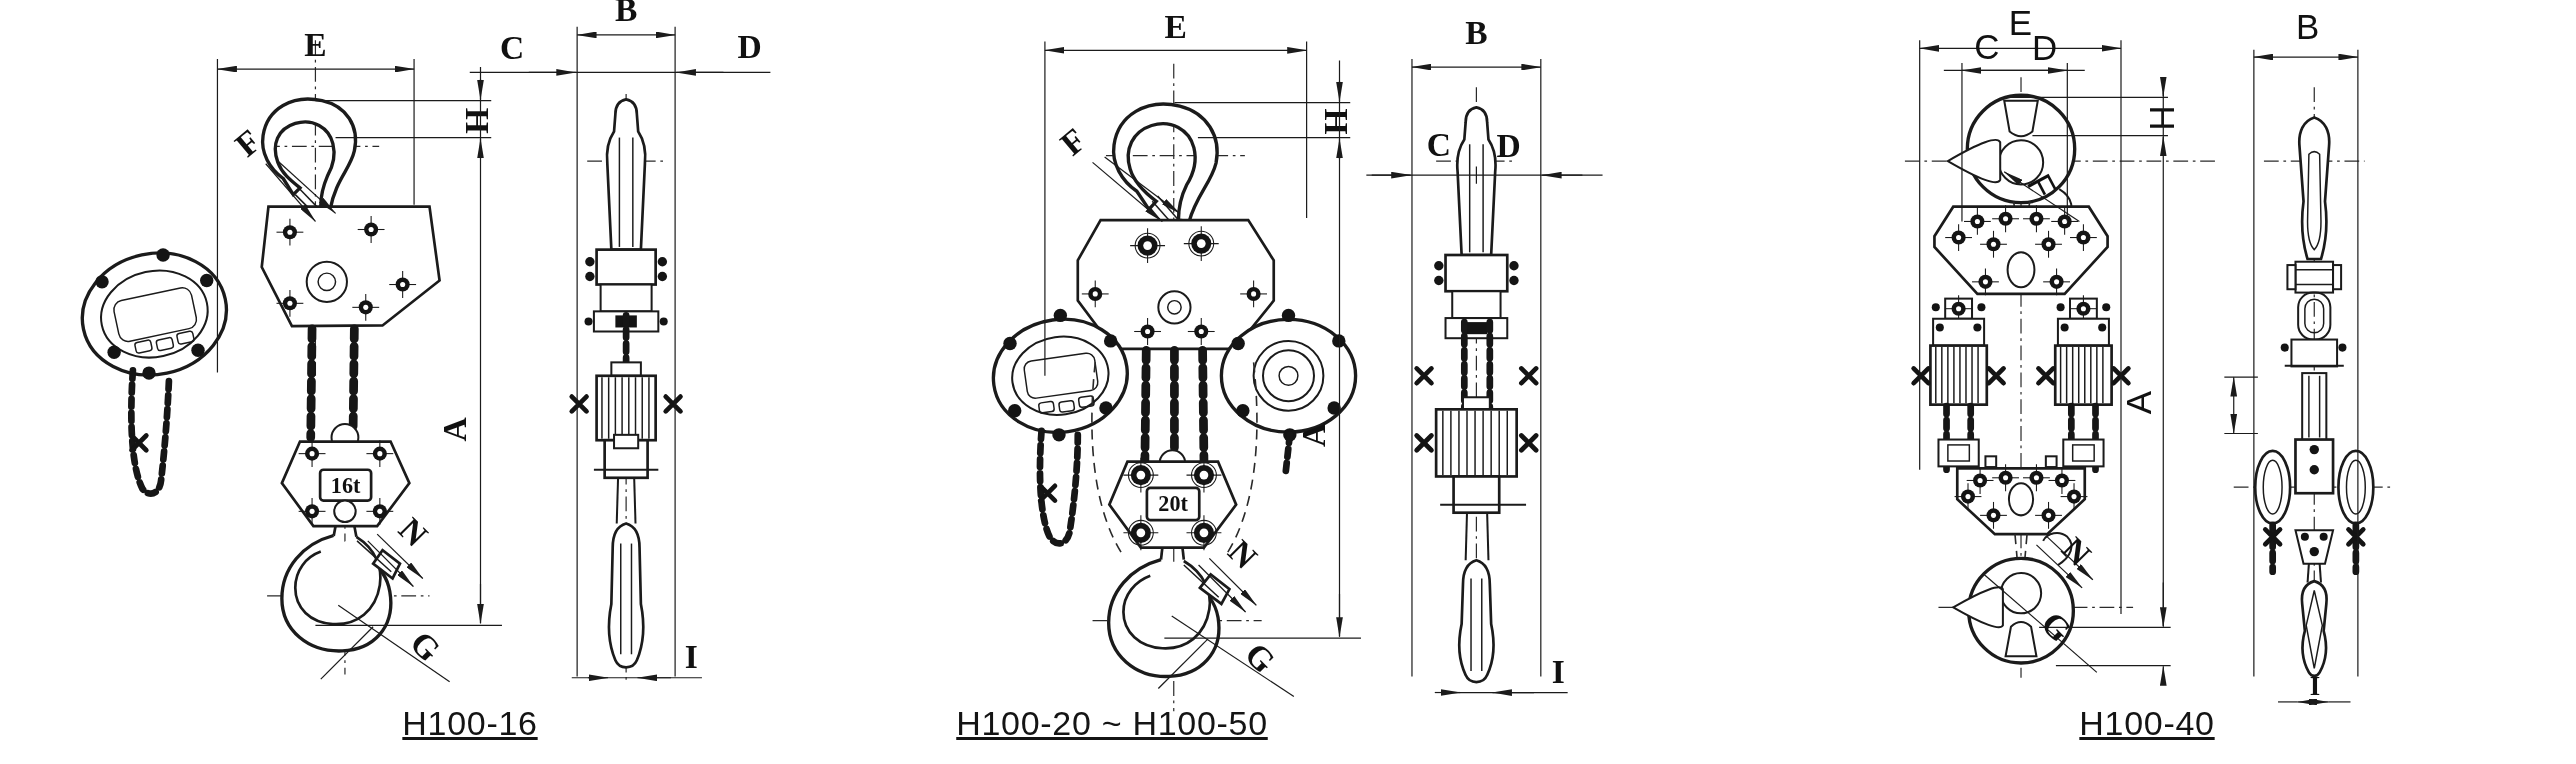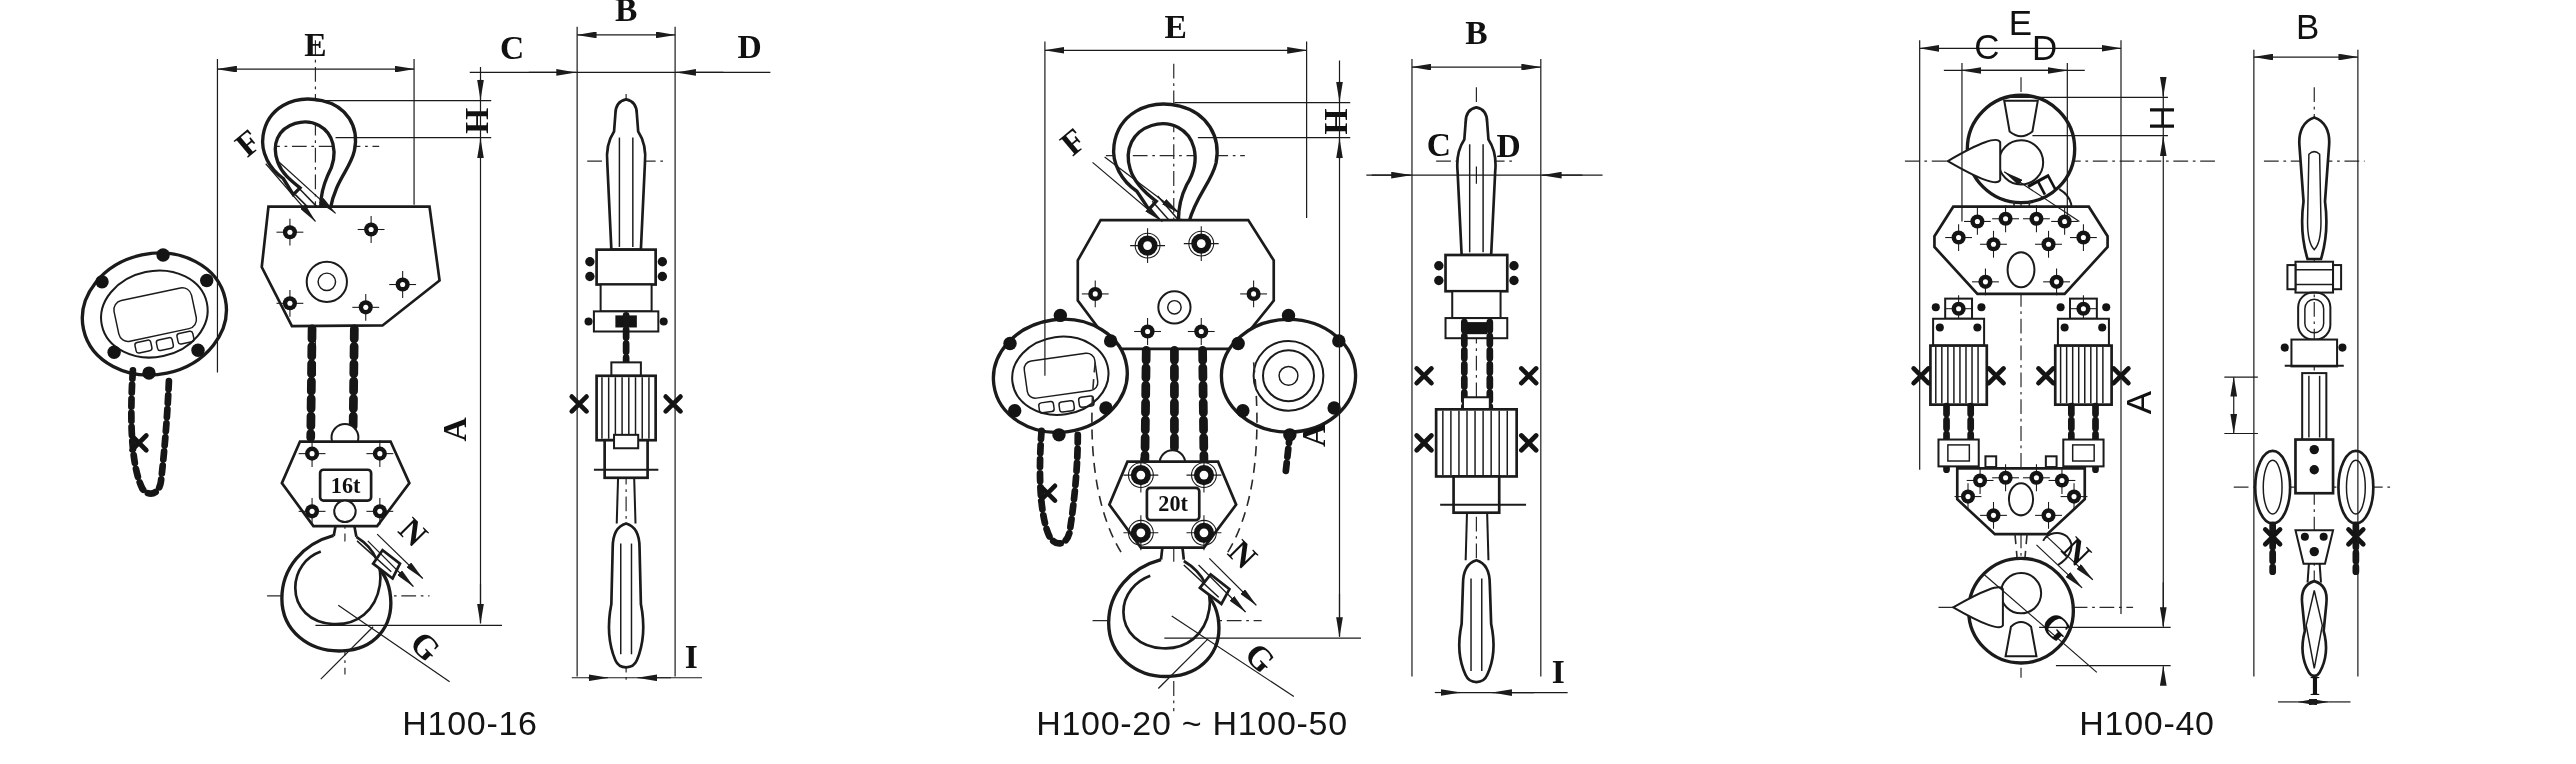--- a/index.html
+++ b/index.html
@@ -1,21 +1,21 @@
 <!DOCTYPE html>
 <html style="font-size:10.7px"><head>
 <meta charset="utf-8">
 <style>
   html,body{margin:0;padding:0;}
   body{width:2576px;height:765px;background:#ffffff;overflow:hidden;position:relative;
        font-family:"Liberation Sans",sans-serif;}
   .fig-svg{position:absolute;top:0;}
   .caption{position:absolute;top:704px;transform:translateX(-50%);font-size:34px;
            color:#141414;white-space:nowrap;letter-spacing:0.7px;
-           font-family:"Liberation Sans",sans-serif;}
+           font-family:"Liberation Sans",sans-serif;text-decoration:underline;}
   
   .o5{stroke:#1b1b1b;stroke-width:5;fill:#fff}
   .o4{stroke:#1b1b1b;stroke-width:4;fill:#fff}
   .o3{stroke:#1b1b1b;stroke-width:3;fill:#fff}
   .o3n{stroke:#1b1b1b;stroke-width:3;fill:none}
   .o2{stroke:#1b1b1b;stroke-width:2.2;fill:none}
   .dim{stroke:#1b1b1b;stroke-width:1.8;fill:none}
   .cl{stroke:#2a2a2a;stroke-width:1.8;fill:none;stroke-dasharray:22 7 4 7}
   .dash{stroke:#2a2a2a;stroke-width:2.4;fill:none;stroke-dasharray:15 10}
   .chain{stroke:#161616;stroke-width:13;fill:none;stroke-dasharray:15 11;stroke-linecap:round}
@@ -582,15 +582,15 @@
     <text class="serifL" x="494" y="946" transform="rotate(45 494 946)">G</text>
 
     <line class="dim" x1="836" y1="1046" x2="865" y2="1046"></line>
     <line class="dim" x1="911" y1="1046" x2="944" y2="1046"></line>
     <line class="dim" x1="865" y1="1046" x2="911" y2="1046" marker-start="url(#ahd)" marker-end="url(#ahd)"></line>
     <text class="serifL" x="891" y="1036" style="font-size:40px">I</text>
   </g>
 </svg>
 
 <div class="caption" style="left:470px">H100-16</div>
-<div class="caption" style="left:1192px">H100-20 ~ H100-50</div>
+<div class="caption" style="left:1112px">H100-20 ~ H100-50</div>
 <div class="caption" style="left:2147px">H100-40</div>
 
 
 </body></html>

